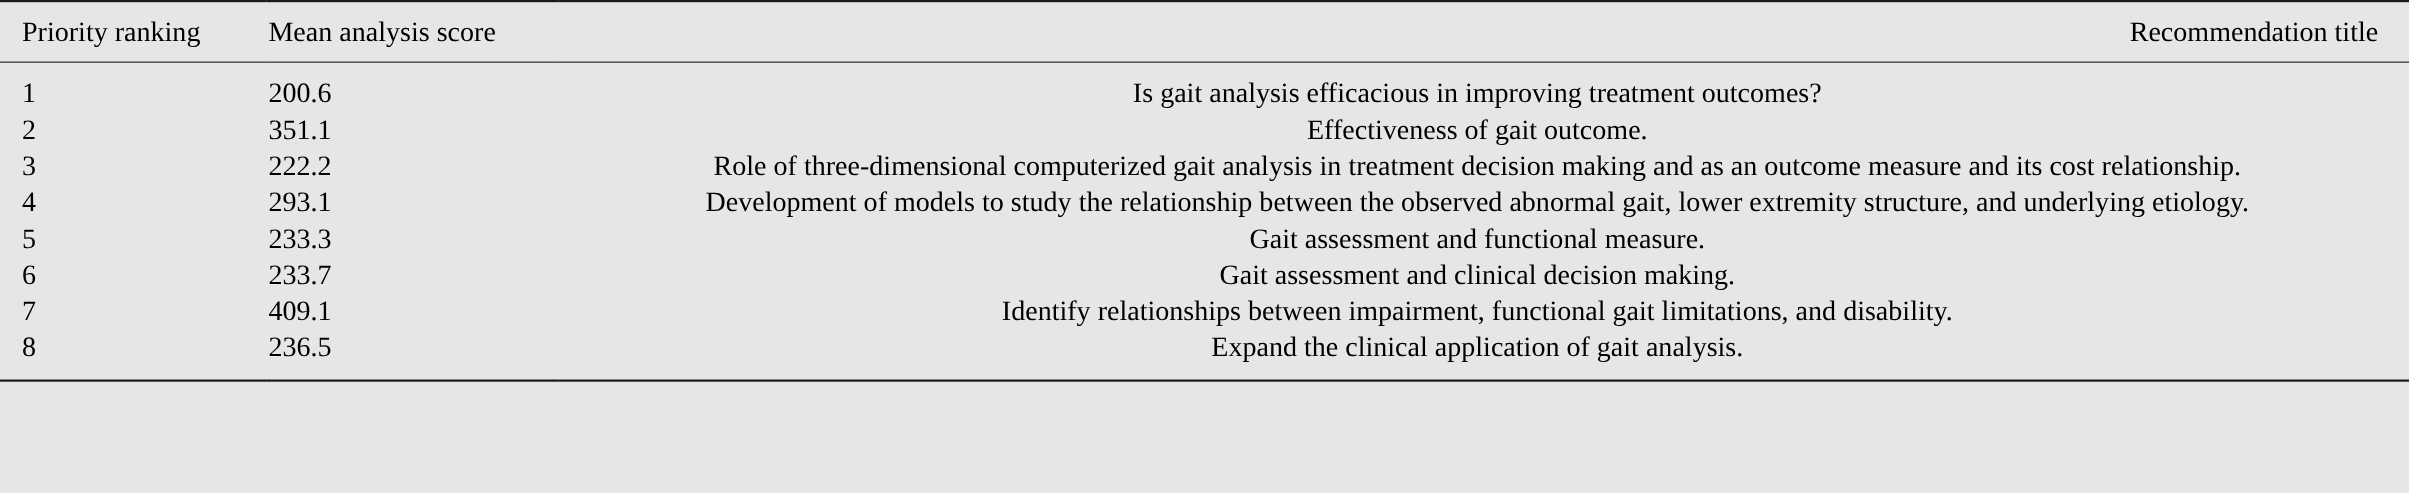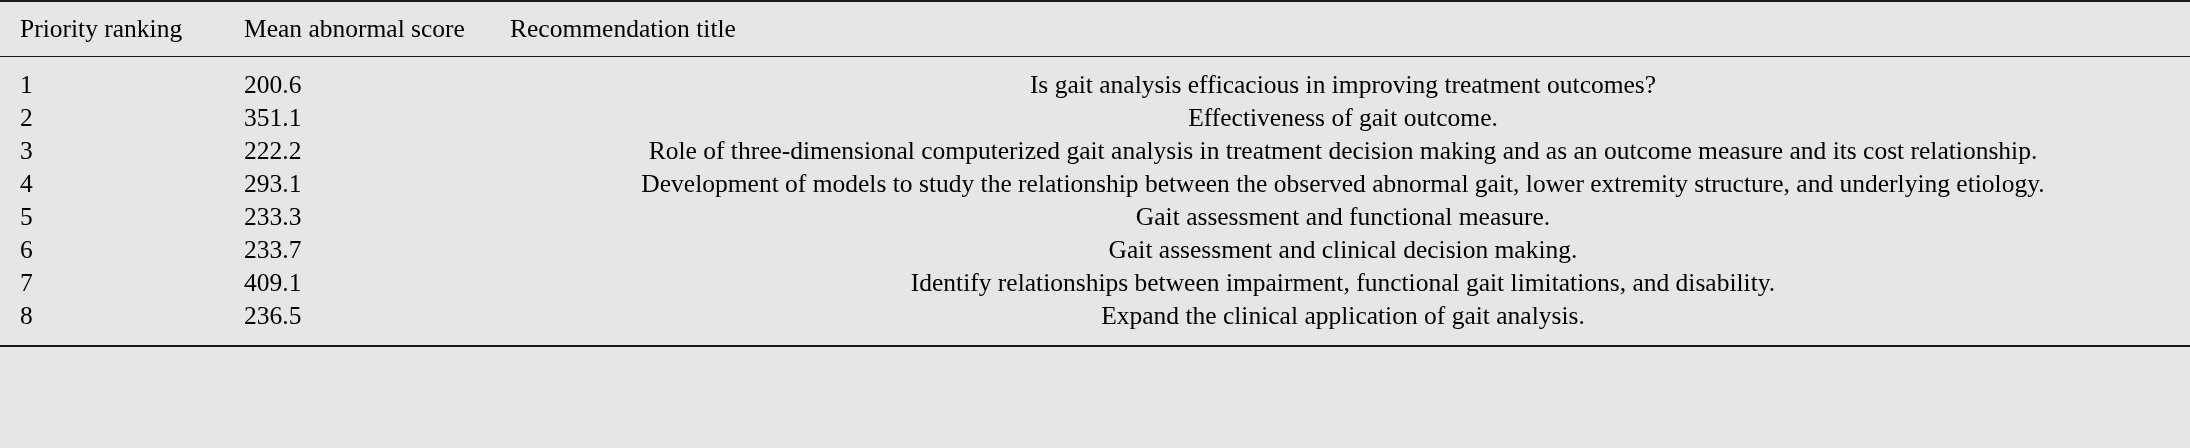--- a/index.html
+++ b/index.html
@@ -53,21 +53,21 @@
 
   thead th {
     font-weight: normal;
     font-size: 25.5px;
     line-height: 1;
     padding-top: 14px;
     padding-bottom: 14px;
   }
   thead th.c-rank  { padding-left: 20px; }
   thead th.c-score { padding-left: 2px; }
-  thead th.c-title { padding-left: 2px; padding-right: 16px; }
+  thead th.c-title { padding-left: 2px; padding-right: 28px; text-align: right; }
 
   tbody td {
     font-size: 25.5px;
     line-height: 31px;
     padding-top: 1px;
     padding-bottom: 1px;
   }
   tbody tr:first-child td { padding-top: 12px; }
   tbody tr:last-child  td { padding-bottom: 14px; }
 
@@ -81,21 +81,21 @@
 <div class="table-wrap">
   <table class="data-table">
     <colgroup>
       <col class="col-rank">
       <col class="col-score">
       <col class="col-title">
     </colgroup>
     <thead>
       <tr class="header-row">
         <th class="c-rank">Priority ranking</th>
-        <th class="c-score">Mean abnormal score</th>
+        <th class="c-score">Mean analysis score</th>
         <th class="c-title">Recommendation title</th>
       </tr>
     </thead>
     <tbody id="table-body">
         <tr>
           <td class="c-rank">1</td>
           <td class="c-score">200.6</td>
           <td class="c-title">Is gait analysis efficacious in improving treatment outcomes?</td>
         </tr>
         <tr>

